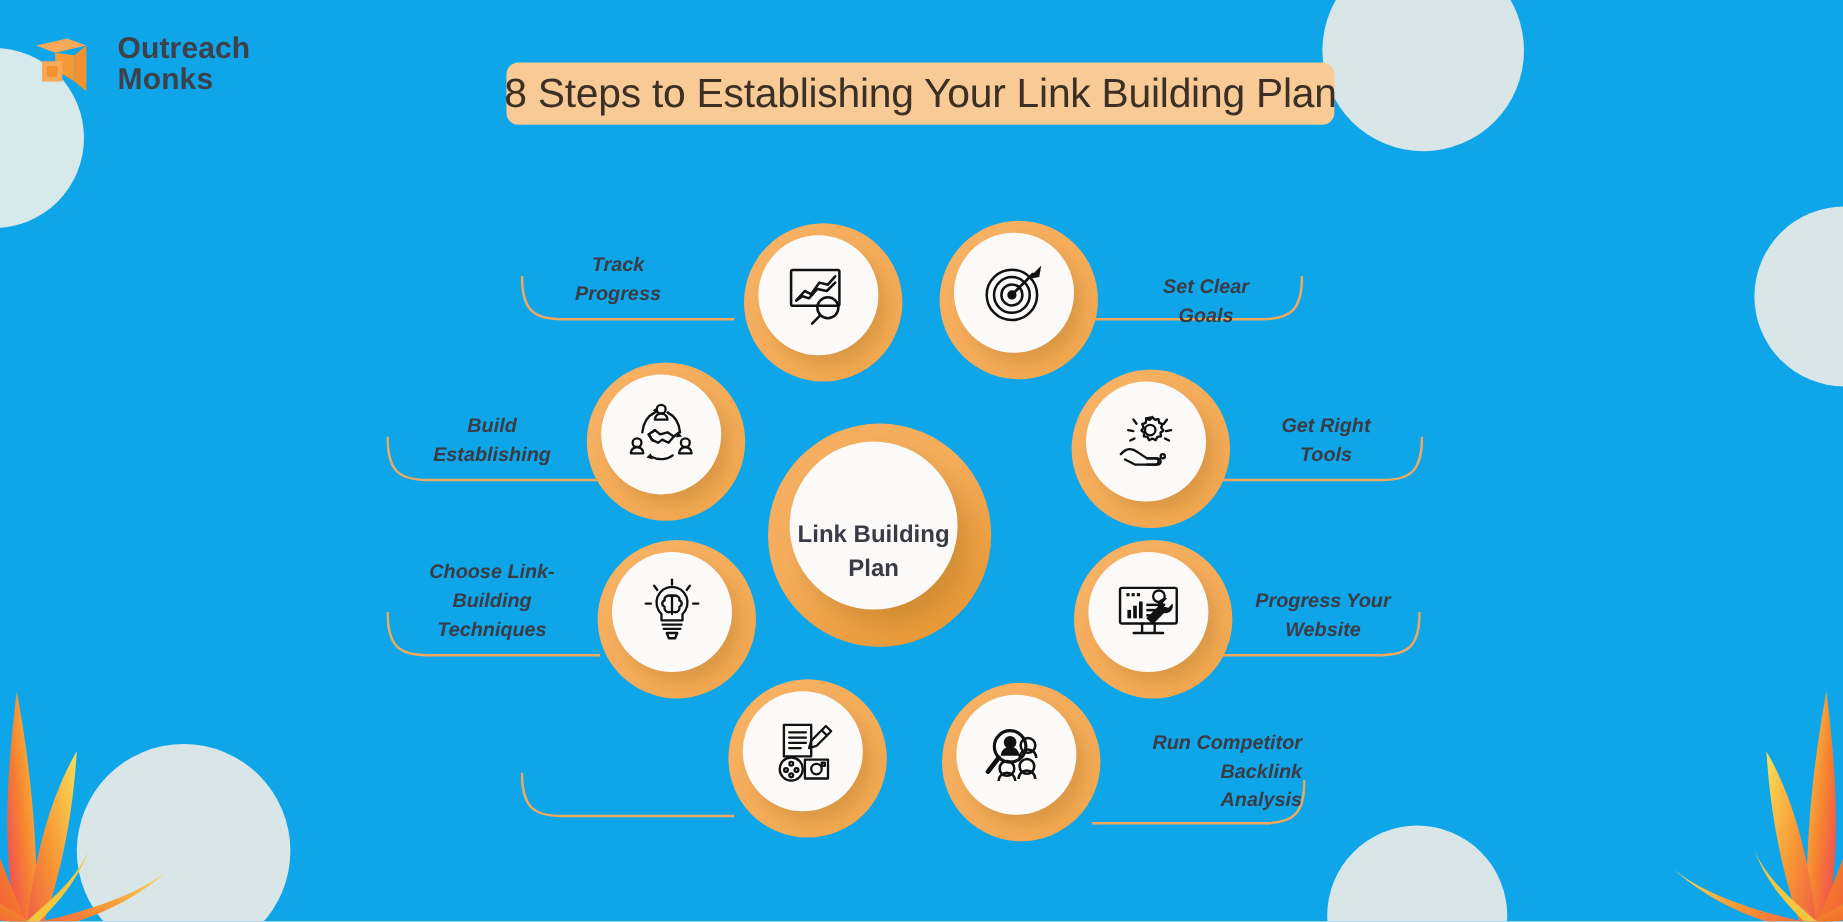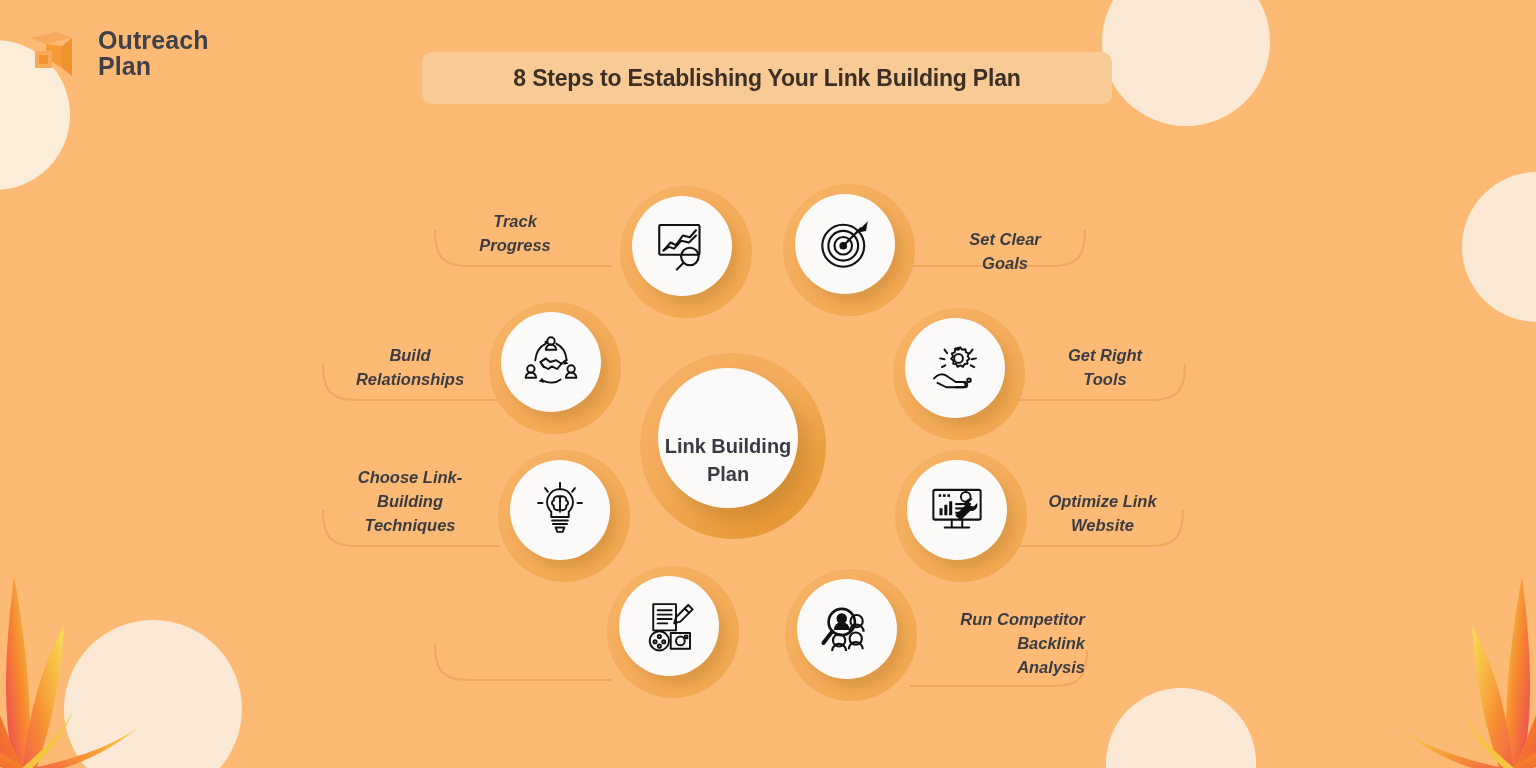--- a/index.html
+++ b/index.html
@@ -5,21 +5,21 @@
   * { box-sizing: border-box; margin: 0; padding: 0; }
   html, body {
     width: 1536px; height: 768px;
     background: #faf9f7;
     font-family: "Liberation Sans", sans-serif;
     overflow: hidden;
   }
   #stage {
     position: relative;
     width: 1536px; height: 768px;
-    background: #fdba74;
+    background: #0ea5e9;
     overflow: hidden;
   }
 
   
   .bg-circle {
     position: absolute;
     border-radius: 50%;
     background: #fbf1e6;
     opacity: .85;
   }
@@ -46,21 +46,21 @@
 
   
   #title-banner {
     position: absolute; left: 422px; top: 52px;
     width: 690px; height: 52px;
     background: #f8ca96;
     border-radius: 10px;
     display: flex; align-items: center; justify-content: center;
   }
   #title-banner .txt {
-    font-size: 23px; font-weight: 700; color: #3b2f26;
+    font-size: 34px; font-weight: 400; color: #3b2f26;
     letter-spacing: -.2px; white-space: nowrap;
   }
 
   
   #hub {
     position: absolute;
     left: 640px; top: 353px;
     width: 186px; height: 186px;
   }
   #hub .ring {
@@ -175,21 +175,21 @@
   <div id="logo">
     <svg class="mark" viewBox="0 0 58 58">
       <path d="M4 14 L30 8 L46 14 L20 20 Z" fill="#F8A95A"></path>
       <path d="M46 14 L46 52 L36 44 L36 22 Z" fill="#F2922E"></path>
       <path d="M20 20 L36 22 L36 44 L20 34 Z" fill="#F59A36"></path>
       <rect x="9" y="27" width="17" height="17" fill="#F8A95A"></rect>
       <rect x="13" y="31" width="9" height="9" fill="#F2922E"></rect>
     </svg>
     <div class="words">
       <div>Outreach</div>
-      <div>Plan</div>
+      <div>Monks</div>
     </div>
   </div>
 
   <div id="title-banner">
     <span class="txt">8 Steps to Establishing Your Link Building Plan</span>
   </div>
 
   <svg class="connector" style="left:434px; top:228px;" width="180" height="42">
     <path d="M1 2 C 1 30 10 38 34 38 L 178 38"></path>
   </svg>
@@ -227,36 +227,36 @@
 Progress</div>
   </div>
 
   <div class="label-box right" style="left:930px; top:228px; width:150px;">
     <div class="txt" style="text-align:center">Set Clear
 Goals</div>
   </div>
 
   <div class="label-box left" style="left:330px; top:344px; width:160px;">
     <div class="txt" style="text-align:center">Build
-Relationships</div>
+Establishing</div>
   </div>
 
   <div class="label-box left" style="left:330px; top:466px; width:160px;">
     <div class="txt" style="text-align:center">Choose Link-
 Building
 Techniques</div>
   </div>
 
   <div class="label-box right" style="left:1030px; top:344px; width:150px;">
     <div class="txt" style="text-align:center">Get Right
 Tools</div>
   </div>
 
   <div class="label-box right" style="left:1020px; top:490px; width:165px;">
-    <div class="txt" style="text-align:center">Optimize Link
+    <div class="txt" style="text-align:center">Progress Your
 Website</div>
   </div>
 
 
   <div class="label-box right" style="left:920px; top:608px; width:165px;">
     <div class="txt" style="text-align:right">Run Competitor
 Backlink
 Analysis</div>
   </div>
 

